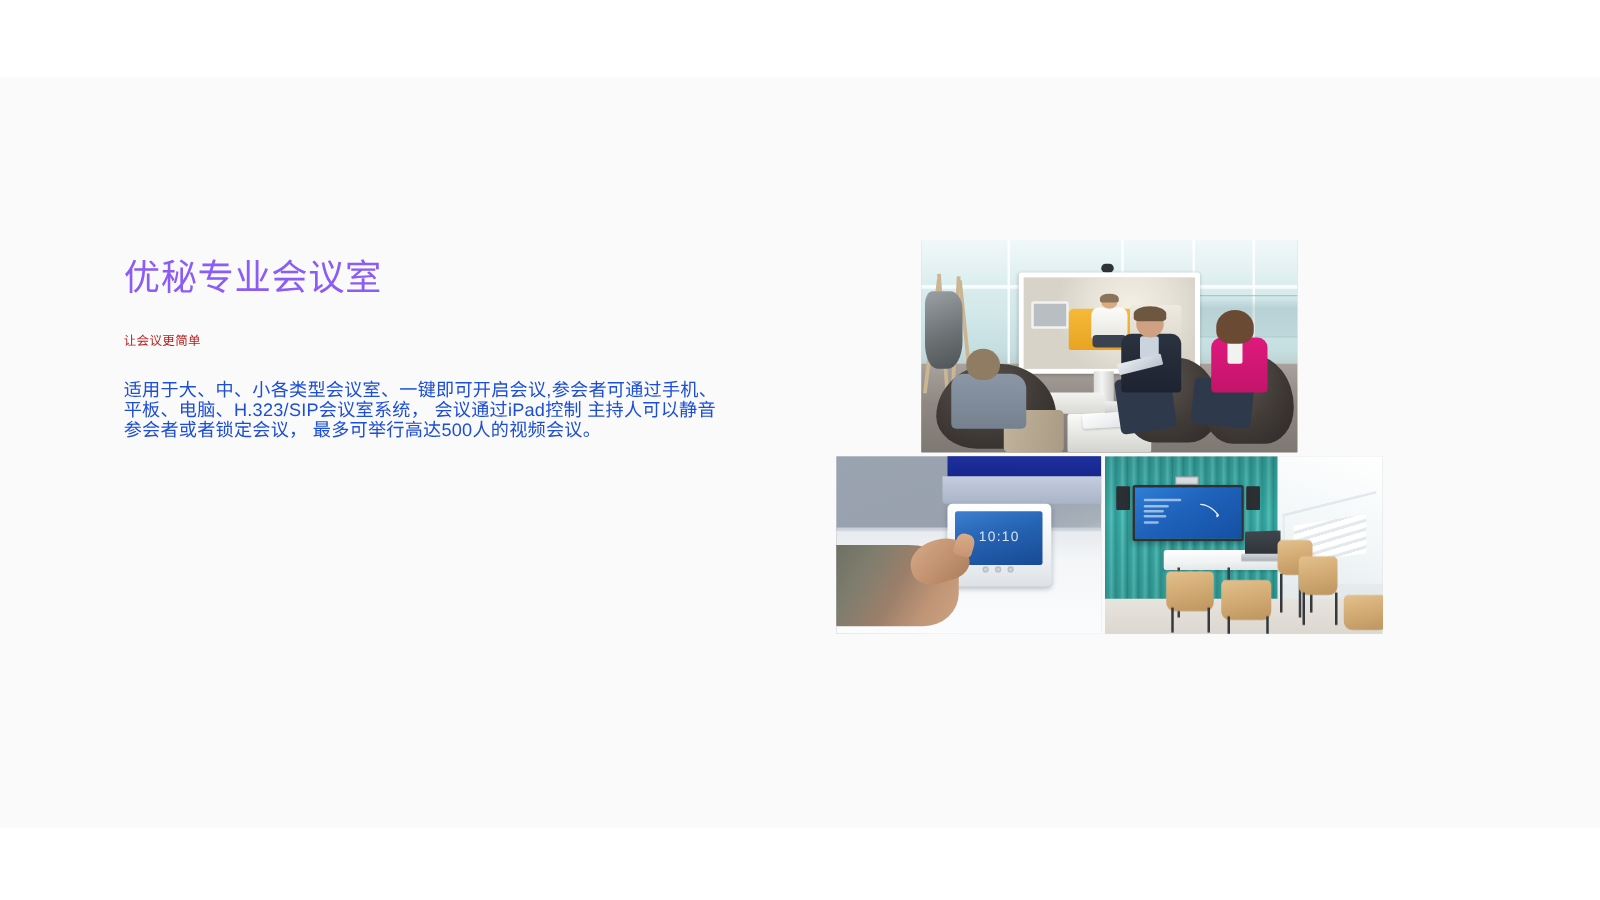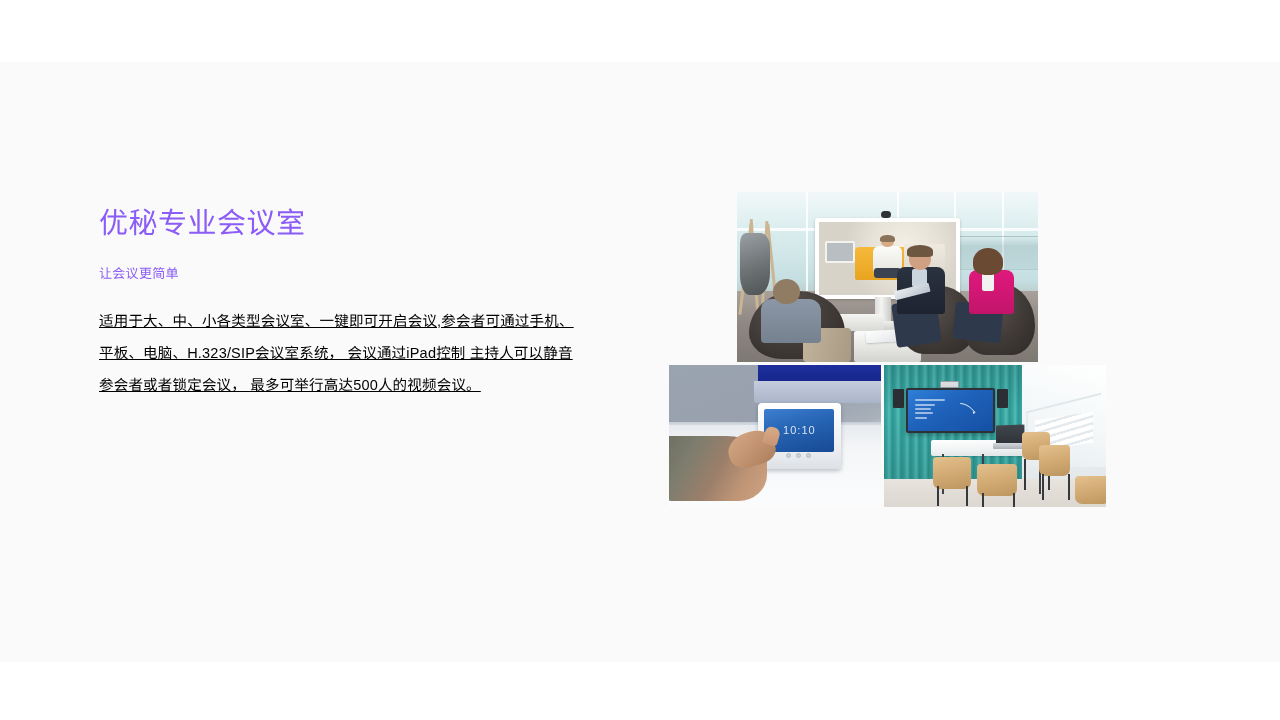--- a/index.html
+++ b/index.html
@@ -42,37 +42,36 @@
     font-size: 29px;
     line-height: 40px;
     font-weight: 400;
     color: #8b5cf6;
     letter-spacing: 0.5px;
     white-space: nowrap;
   }
 
   .feature-subtitle {
     margin-top: 20px;
-    font-size: 13px;
+    font-size: 10px;
     line-height: 22px;
     font-weight: 400;
-    color: #8b5cf6;
+    color: #b91c1c;
     letter-spacing: 0.3px;
   }
 
   .feature-body {
     margin-top: 20px;
     width: 478px;
     font-size: 14.5px;
-    line-height: 32px;
+    line-height: 16px;
     font-weight: 400;
-    color: #000000;
+    color: #1d4ed8;
     letter-spacing: 0.2px;
     text-align: left;
-    text-decoration: underline;
   }
 
   
   .collage {
     position: absolute;
     left: 669px;
     top: 192px;
     width: 437px;
     height: 315px;
     text-align: right;

